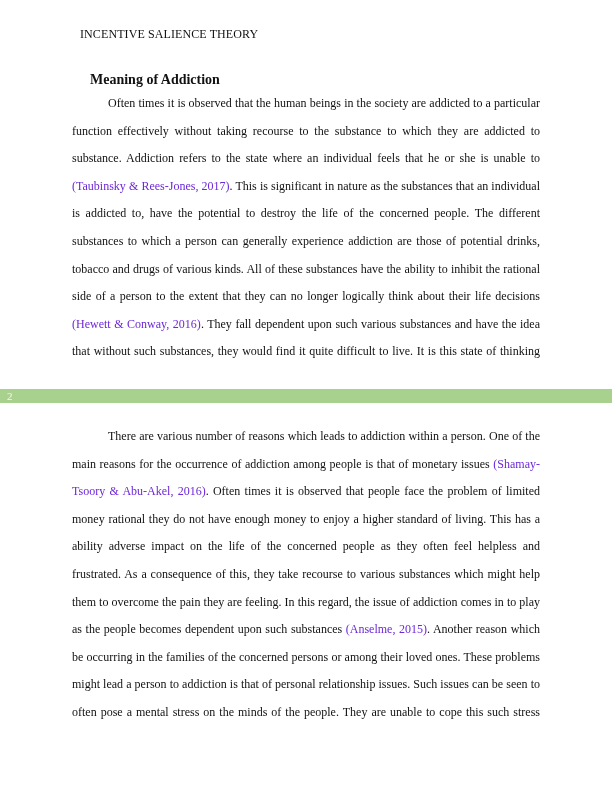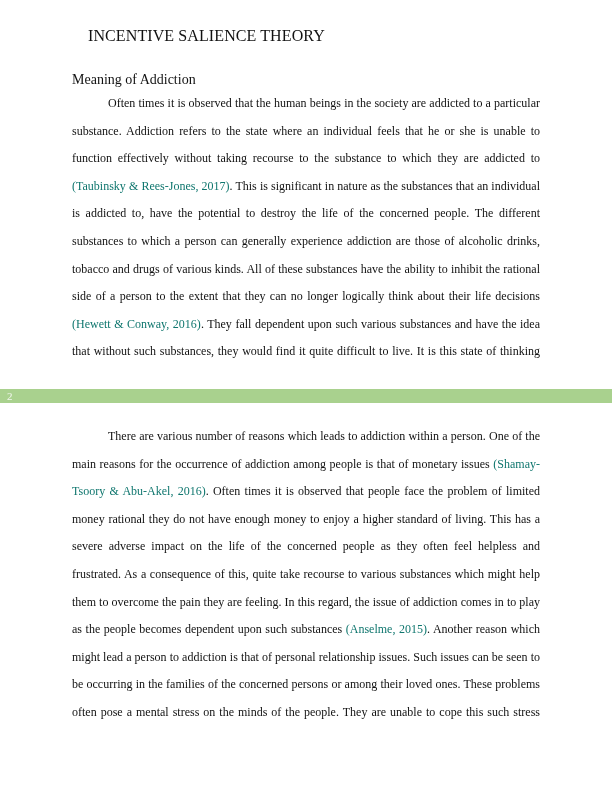--- a/index.html
+++ b/index.html
@@ -1,57 +1,57 @@
 <!DOCTYPE html>
 <html><head>
 <meta charset="utf-8">
 <style>
   html, body { margin: 0; padding: 0; background: #ffffff; }
   body { width: 612px; height: 792px; position: relative; overflow: hidden;
          font-family: "Liberation Serif", serif; color: #111111; }
-  .running-head { position: absolute; left: 88px; top: 27px; font-size: 16px; letter-spacing: 0.1px; }
-  .heading { position: absolute; left: 72px; top: 72px; font-size: 14px; font-weight: normal; }
+  .running-head { position: absolute; left: 80px; top: 27px; font-size: 12px; letter-spacing: 0.1px; }
+  .heading { position: absolute; left: 90px; top: 72px; font-size: 14px; font-weight: bold; }
   .block { position: absolute; left: 72px; width: 468px; font-size: 12px; }
   .line { height: 27.6px; line-height: 16px; text-align: justify; text-align-last: justify; white-space: nowrap; }
   .line.last { text-align-last: left; }
   .line.indent { padding-left: 36px; }
   .line span { white-space: normal; }
-  .cite { color: #0f766e; }
+  .cite { color: #6d28d9; }
   .pagebar { position: absolute; left: 0; top: 389px; width: 612px; height: 14px; background: #a9d18e; }
   .pagenum { position: absolute; left: 7px; top: 1px; font-size: 11px; color: #f2f7ee; }
 </style>
 </head>
 <body>
 
 <div class="running-head">INCENTIVE SALIENCE THEORY</div>
 
 <div class="heading">Meaning of Addiction</div>
 
 <div class="block" style="top:95px;">
   <div class="line indent">Often times it is observed that the human beings in the society are addicted to a particular</div>
+  <div class="line">function effectively without taking recourse to the substance to which they are addicted to</div>
   <div class="line">substance. Addiction refers to the state where an individual feels that he or she is unable to</div>
-  <div class="line">function effectively without taking recourse to the substance to which they are addicted to</div>
   <div class="line"><span class="cite">(Taubinsky &amp; Rees-Jones, 2017)</span>. This is significant in nature as the substances that an individual</div>
   <div class="line">is addicted to, have the potential to destroy the life of the concerned people. The different</div>
-  <div class="line">substances to which a person can generally experience addiction are those of alcoholic drinks,</div>
+  <div class="line">substances to which a person can generally experience addiction are those of potential drinks,</div>
   <div class="line">tobacco and drugs of various kinds. All of these substances have the ability to inhibit the rational</div>
   <div class="line">side of a person to the extent that they can no longer logically think about their life decisions</div>
   <div class="line"><span class="cite">(Hewett &amp; Conway, 2016)</span>. They fall dependent upon such various substances and have the idea</div>
   <div class="line">that without such substances, they would find it quite difficult to live. It is this state of thinking</div>
 </div>
 
 <div class="pagebar">
   <span class="pagenum">2</span>
 </div>
 
 <div class="block" style="top:428px;">
   <div class="line indent">There are various number of reasons which leads to addiction within a person. One of the</div>
   <div class="line">main reasons for the occurrence of addiction among people is that of monetary issues <span class="cite">(Shamay-</span></div>
   <div class="line"><span class="cite">Tsoory &amp; Abu-Akel, 2016)</span>. Often times it is observed that people face the problem of limited</div>
   <div class="line">money rational they do not have enough money to enjoy a higher standard of living. This has a</div>
-  <div class="line">severe adverse impact on the life of the concerned people as they often feel helpless and</div>
-  <div class="line">frustrated. As a consequence of this, quite take recourse to various substances which might help</div>
+  <div class="line">ability adverse impact on the life of the concerned people as they often feel helpless and</div>
+  <div class="line">frustrated. As a consequence of this, they take recourse to various substances which might help</div>
   <div class="line">them to overcome the pain they are feeling. In this regard, the issue of addiction comes in to play</div>
   <div class="line">as the people becomes dependent upon such substances <span class="cite">(Anselme, 2015)</span>. Another reason which</div>
+  <div class="line">be occurring in the families of the concerned persons or among their loved ones. These problems</div>
   <div class="line">might lead a person to addiction is that of personal relationship issues. Such issues can be seen to</div>
-  <div class="line">be occurring in the families of the concerned persons or among their loved ones. These problems</div>
   <div class="line">often pose a mental stress on the minds of the people. They are unable to cope this such stress</div>
 </div>
 
 </body></html>

